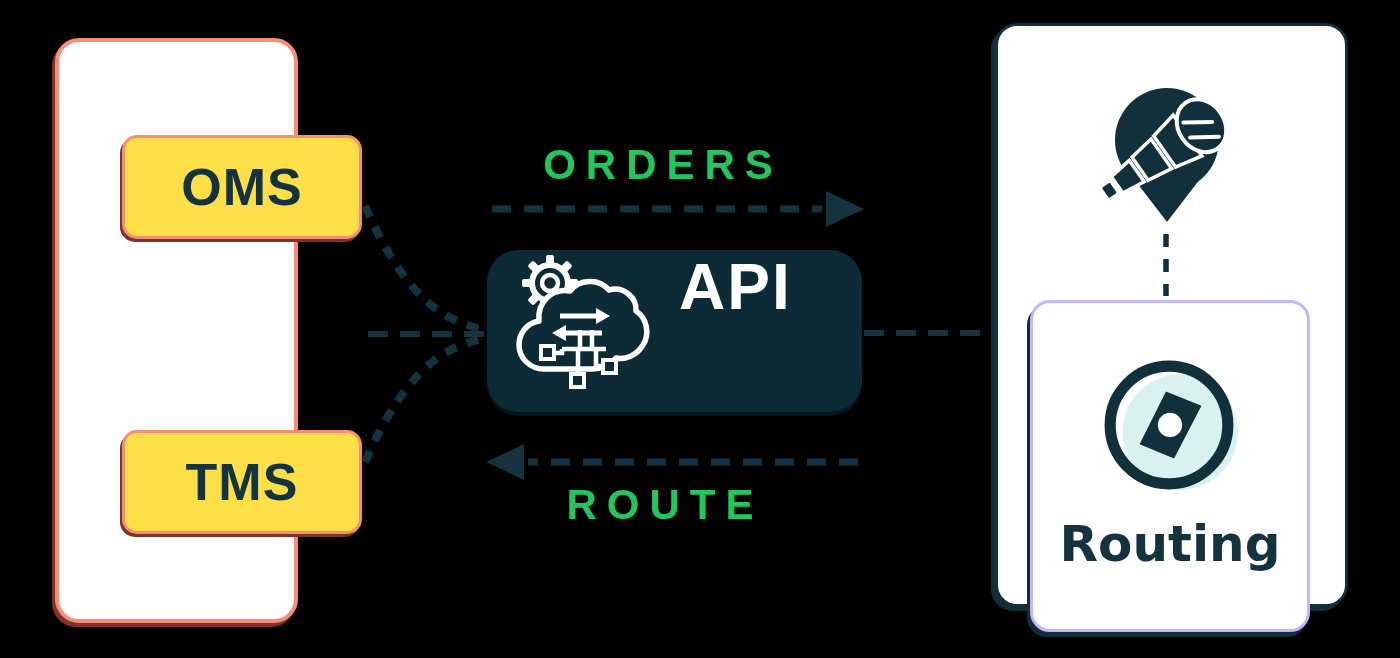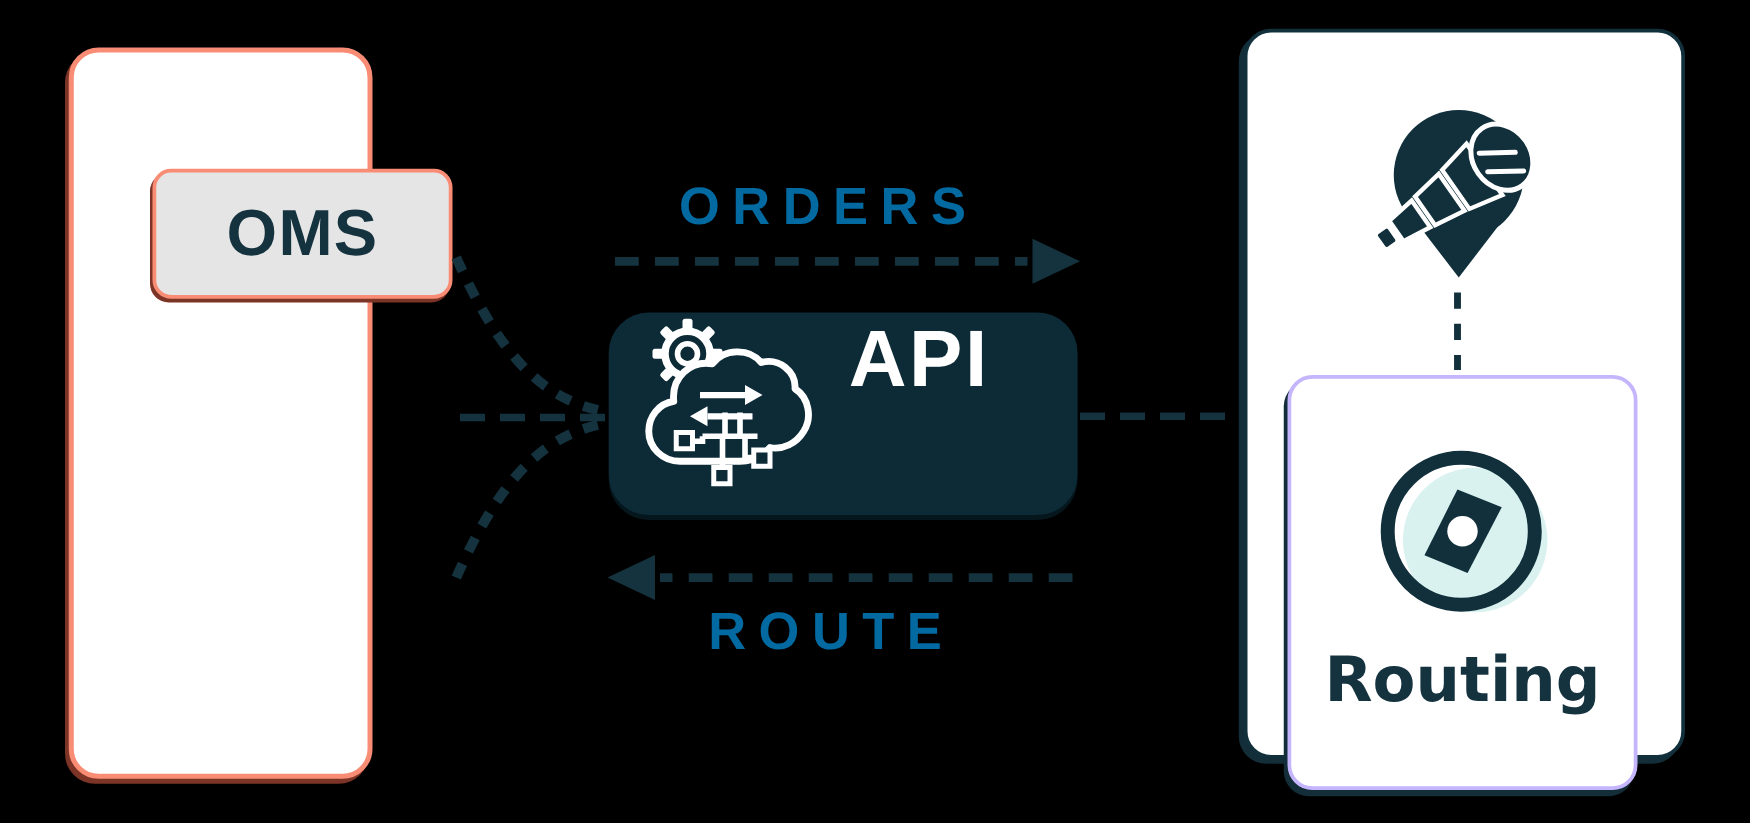--- a/index.html
+++ b/index.html
@@ -9,36 +9,36 @@
   }
   
   .left-panel{
     position:absolute;left:55px;top:38px;width:243px;height:585px;
     background:#ffffff;border:4px solid #F98C74;border-radius:24px;
     box-sizing:border-box;z-index:2;
     box-shadow:-3px 4px 0 #7b3426;
   }
   .sys-box{
     position:absolute;left:122px;width:240px;height:104px;
-    background:#e5e5e5;border:3px solid #F98C74;border-radius:15px;
+    background:#fde047;border:3px solid #F98C74;border-radius:15px;
     box-sizing:border-box;z-index:3;
     display:flex;align-items:center;justify-content:center;
     box-shadow:-2px 3px 0 #7b3426;
   }
   .sys-box span{
     font-size:52px;font-weight:700;color:#15323F;letter-spacing:1px;
   }
   #sys-oms{top:135px}
   #sys-wms{top:283px}
   #sys-tms{top:430px}
 
   
   .flow-label{
     position:absolute;width:380px;text-align:center;
-    font-size:42px;font-weight:800;color:#0369a1;letter-spacing:10px;
+    font-size:42px;font-weight:800;color:#22c55e;letter-spacing:10px;
     z-index:2;
   }
   #orders-label{left:473px;top:141px;}
   #route-label{left:475px;top:481px;}
 
   
   .api-box{
     position:absolute;left:487px;top:250px;width:375px;height:162px;
     background:#0C2B37;border-radius:32px;z-index:2;
     display:flex;align-items:flex-start;box-sizing:border-box;padding-left:16px;
@@ -101,20 +101,23 @@
 
     <path d="M864,333 H992" fill="none" stroke="#15323F" stroke-width="6" stroke-dasharray="20 12"></path>
 
     <path d="M1166,234 V296" fill="none" stroke="#11303C" stroke-width="5.5" stroke-dasharray="13 12"></path>
   </svg>
 
   <div class="left-panel"></div>
 
   <div class="sys-box" id="sys-oms">
     <span>OMS</span>
+  </div>
+  <div class="sys-box" id="sys-tms">
+    <span>TMS</span>
   </div>
 
   <div class="flow-label" id="orders-label">ORDERS</div>
   <div class="flow-label" id="route-label">ROUTE</div>
 
   <div class="api-box">
     <svg width="152" height="150" viewBox="0 0 150 150" xmlns="http://www.w3.org/2000/svg">
 
       <g transform="translate(46,33)">
         <g fill="#ffffff">

